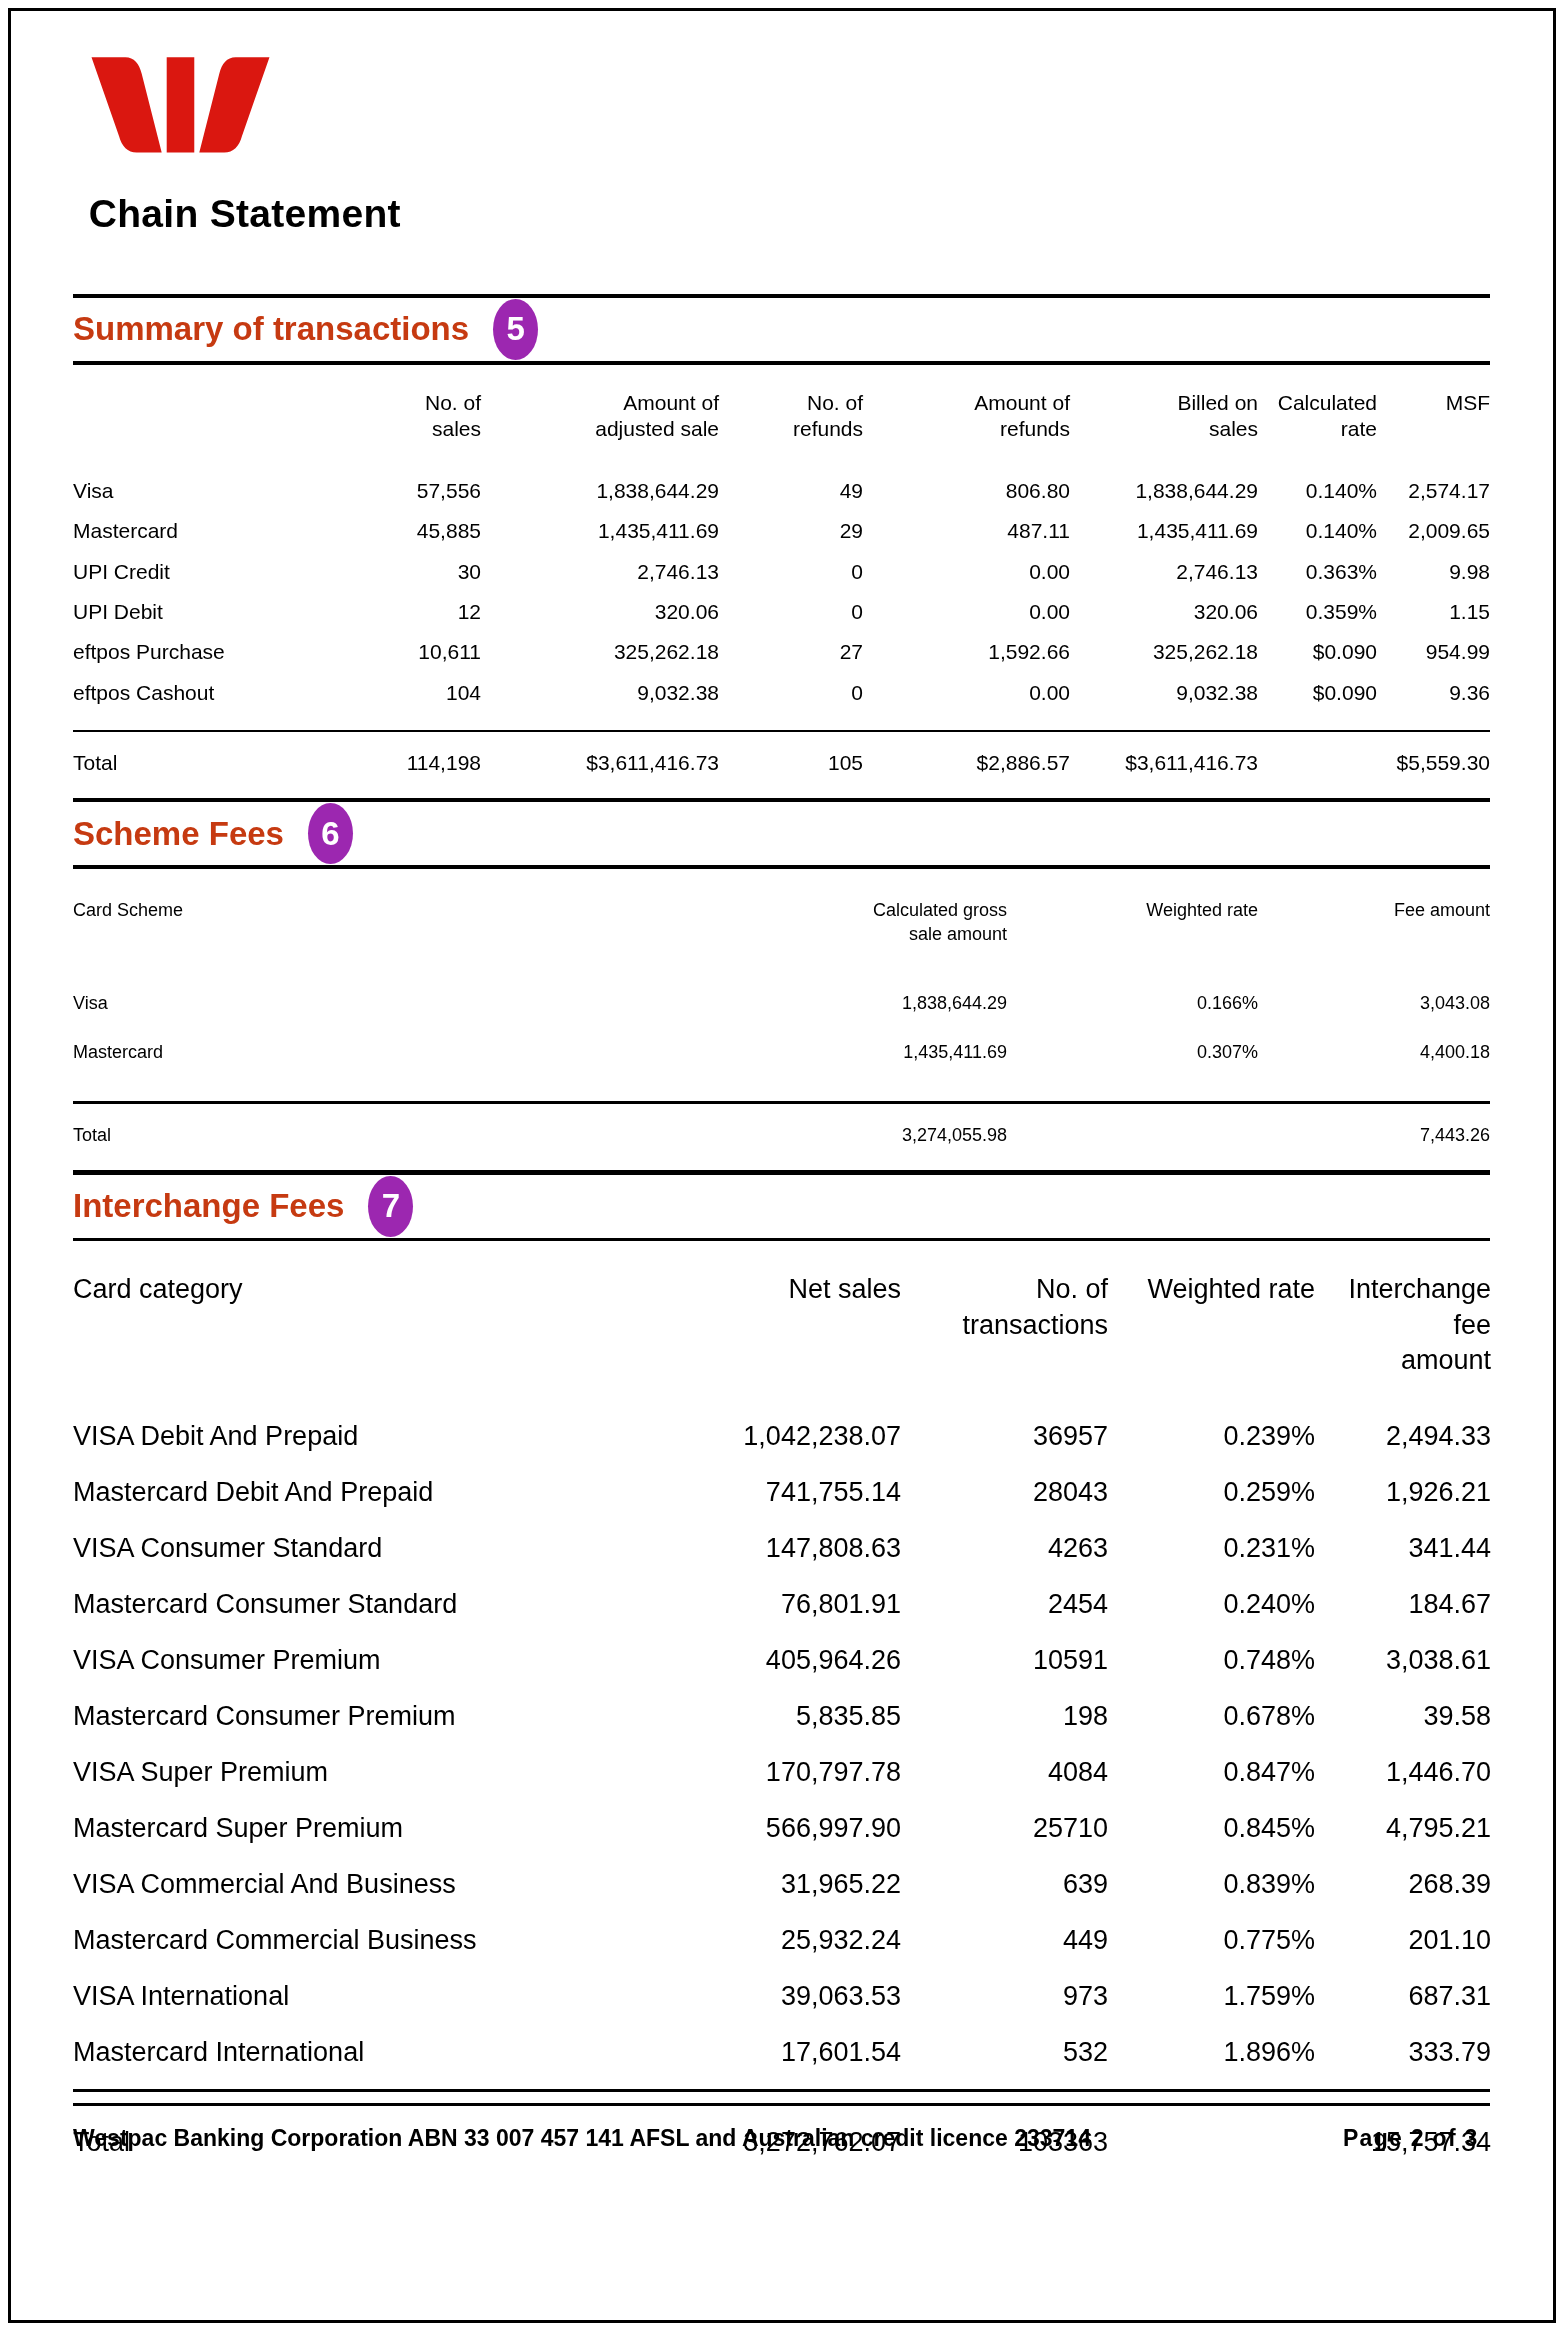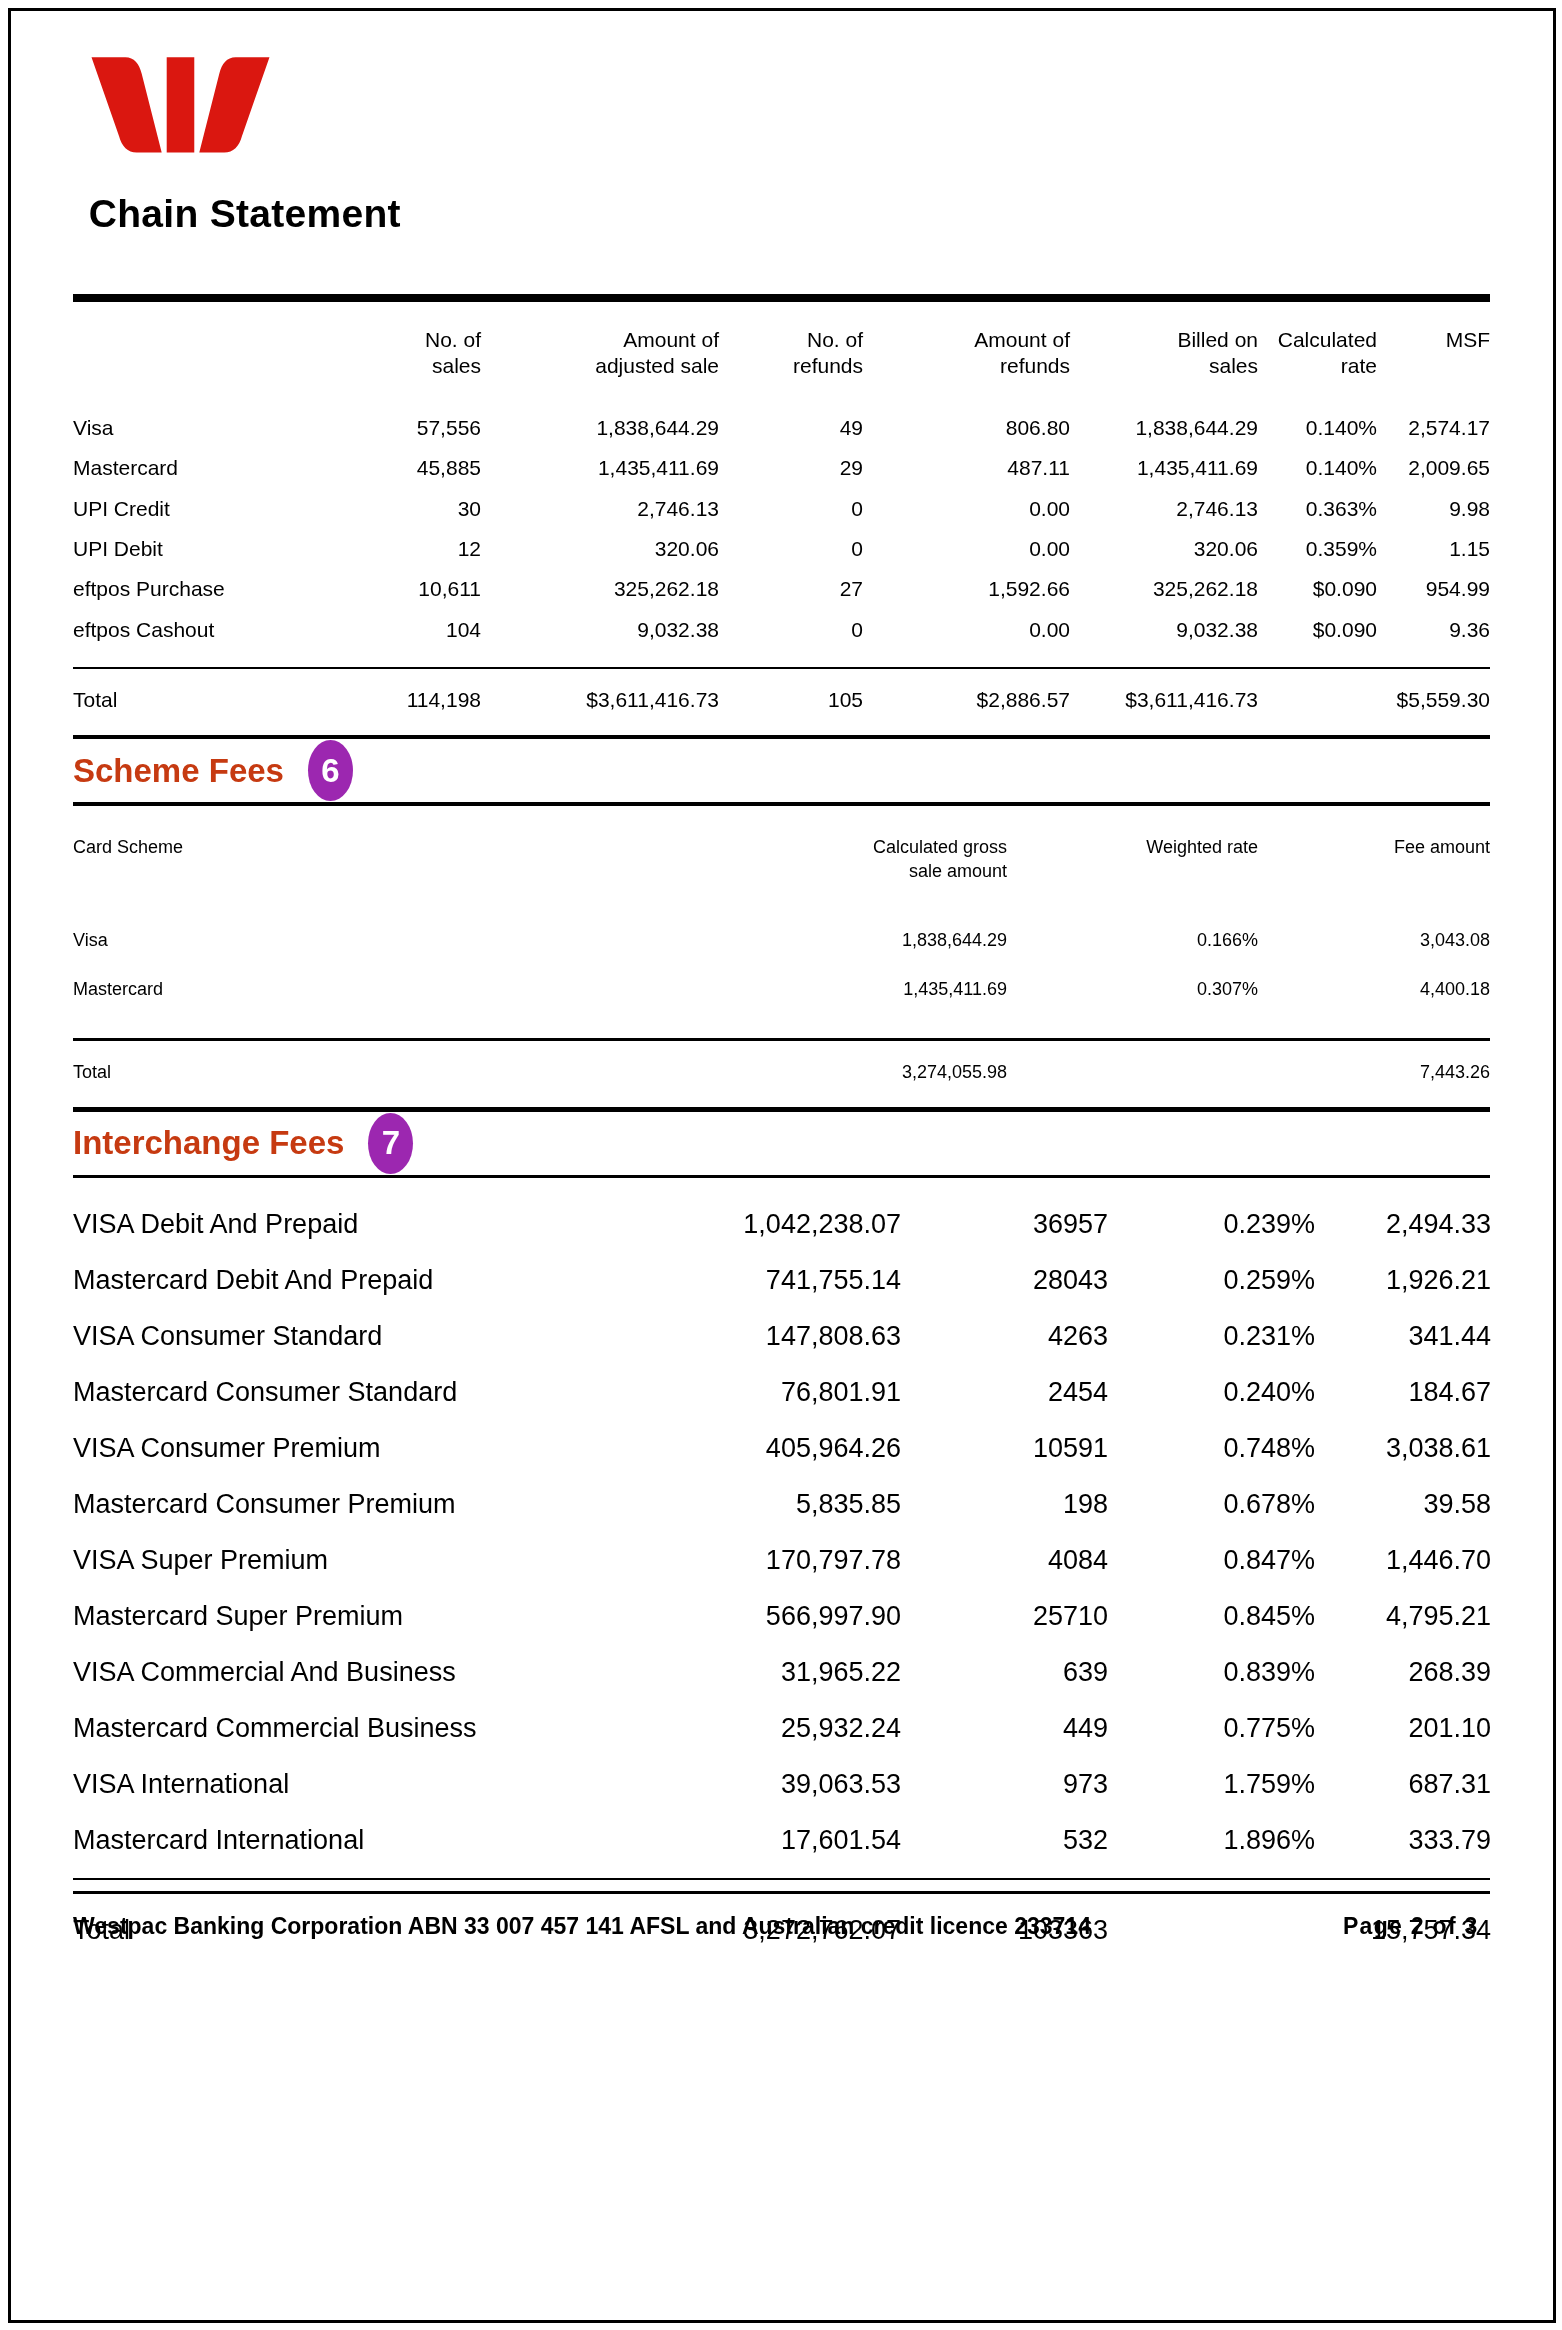--- a/index.html
+++ b/index.html
@@ -205,20 +205,24 @@
         <path d="M4 8 L58 8 C72 8 80 18 84 34 L116 160 L76 160 C62 160 52 150 48 134 Z" fill="#DA1710"></path>
         <path d="M124 8 L168 8 L168 160 L124 160 Z" fill="#DA1710"></path>
         <path d="M288 8 L234 8 C220 8 212 18 208 34 L176 160 L216 160 C230 160 240 150 244 134 Z" fill="#DA1710"></path>
       </svg>
     </div>
 
     <div class="doc-title">Chain Statement</div>
 
     <div class="section" style="margin-top:58px;">
       <div class="rule-thick"></div>
+      <div class="sec-head-band">
+        <span class="sec-title">Summary of transactions</span>
+        <span class="badge">5</span>
+      </div>
       <div class="rule-med"></div>
 
       <table class="stbl t-summary">
         <colgroup>
           <col style="width:257px">
           <col style="width:151px">
           <col style="width:238px">
           <col style="width:144px">
           <col style="width:207px">
           <col style="width:188px">
@@ -425,20 +429,39 @@
 
       <table class="stbl t-inter">
         <colgroup>
           <col style="width:477px">
           <col style="width:351px">
           <col style="width:207px">
           <col style="width:207px">
           <col style="width:176px">
         </colgroup>
         <tbody>
+            <tr class="hdr">
+          <td class="lbl">
+            <div>Card category</div>
+          </td>
+          <td class="num">
+            <div>Net sales</div>
+          </td>
+          <td class="num">
+            <div>No. of</div>
+            <div>transactions</div>
+          </td>
+          <td class="num">
+            <div>Weighted rate</div>
+          </td>
+          <td class="num">
+            <div>Interchange fee</div>
+            <div>amount</div>
+          </td>
+        </tr>
 
         <tr class="row firstrow">
           <td class="lbl">VISA Debit And Prepaid</td>
           <td class="num">1,042,238.07</td>
           <td class="num">36957</td>
           <td class="num">0.239%</td>
           <td class="num">2,494.33</td>
         </tr>
         <tr class="row">
           <td class="lbl">Mastercard Debit And Prepaid</td>

